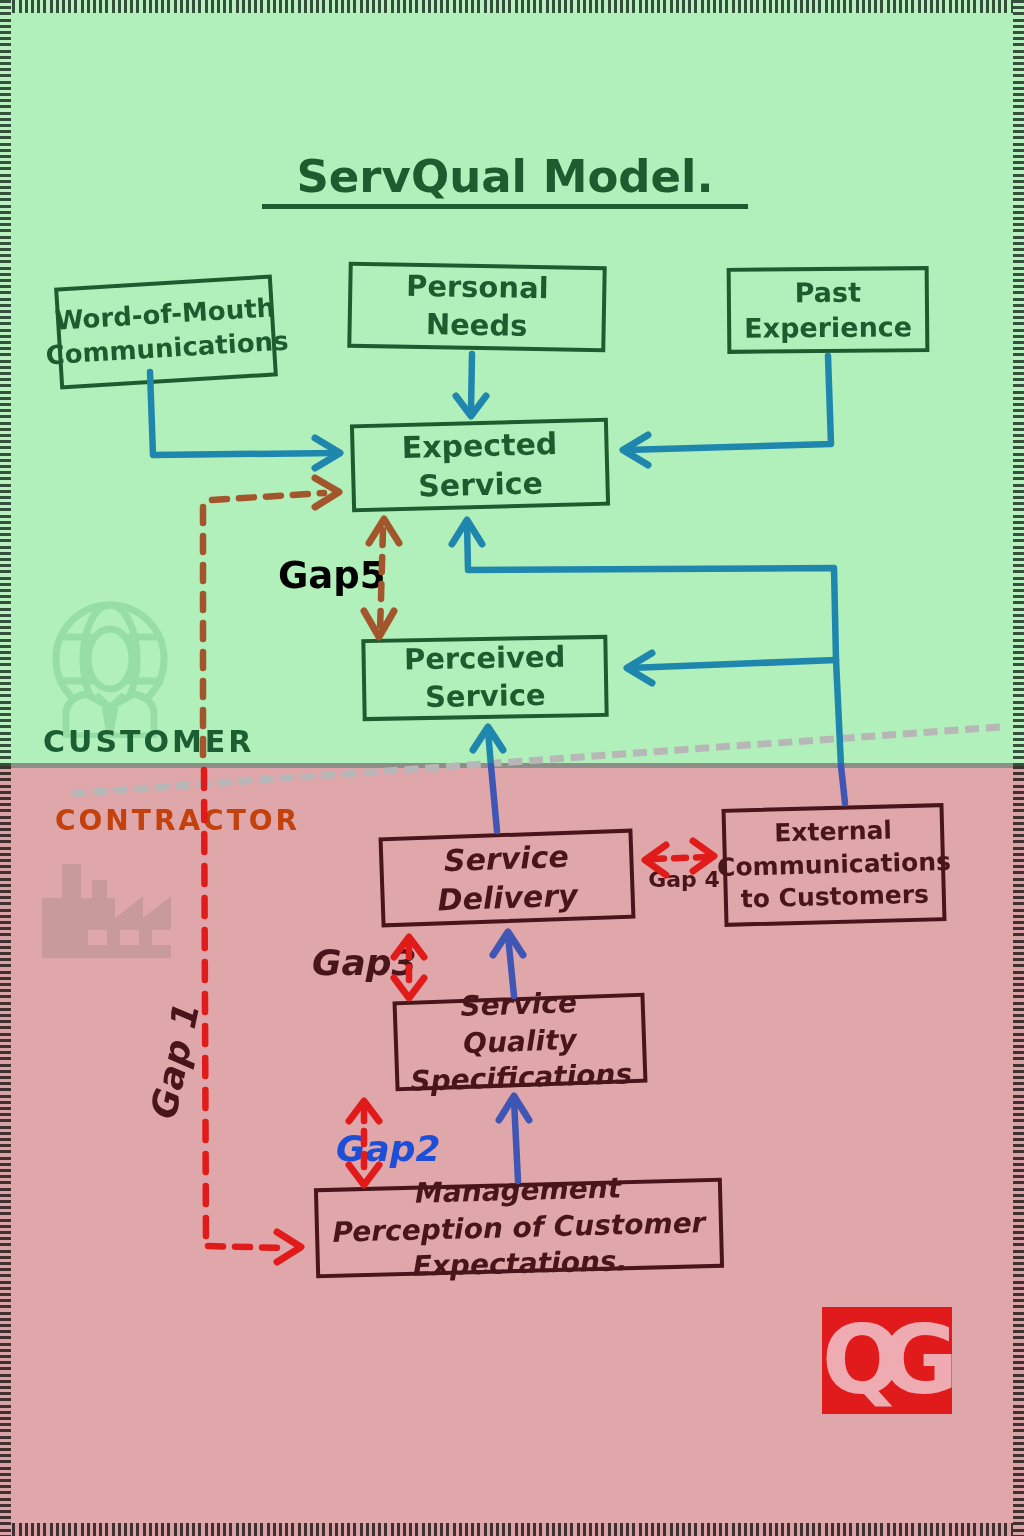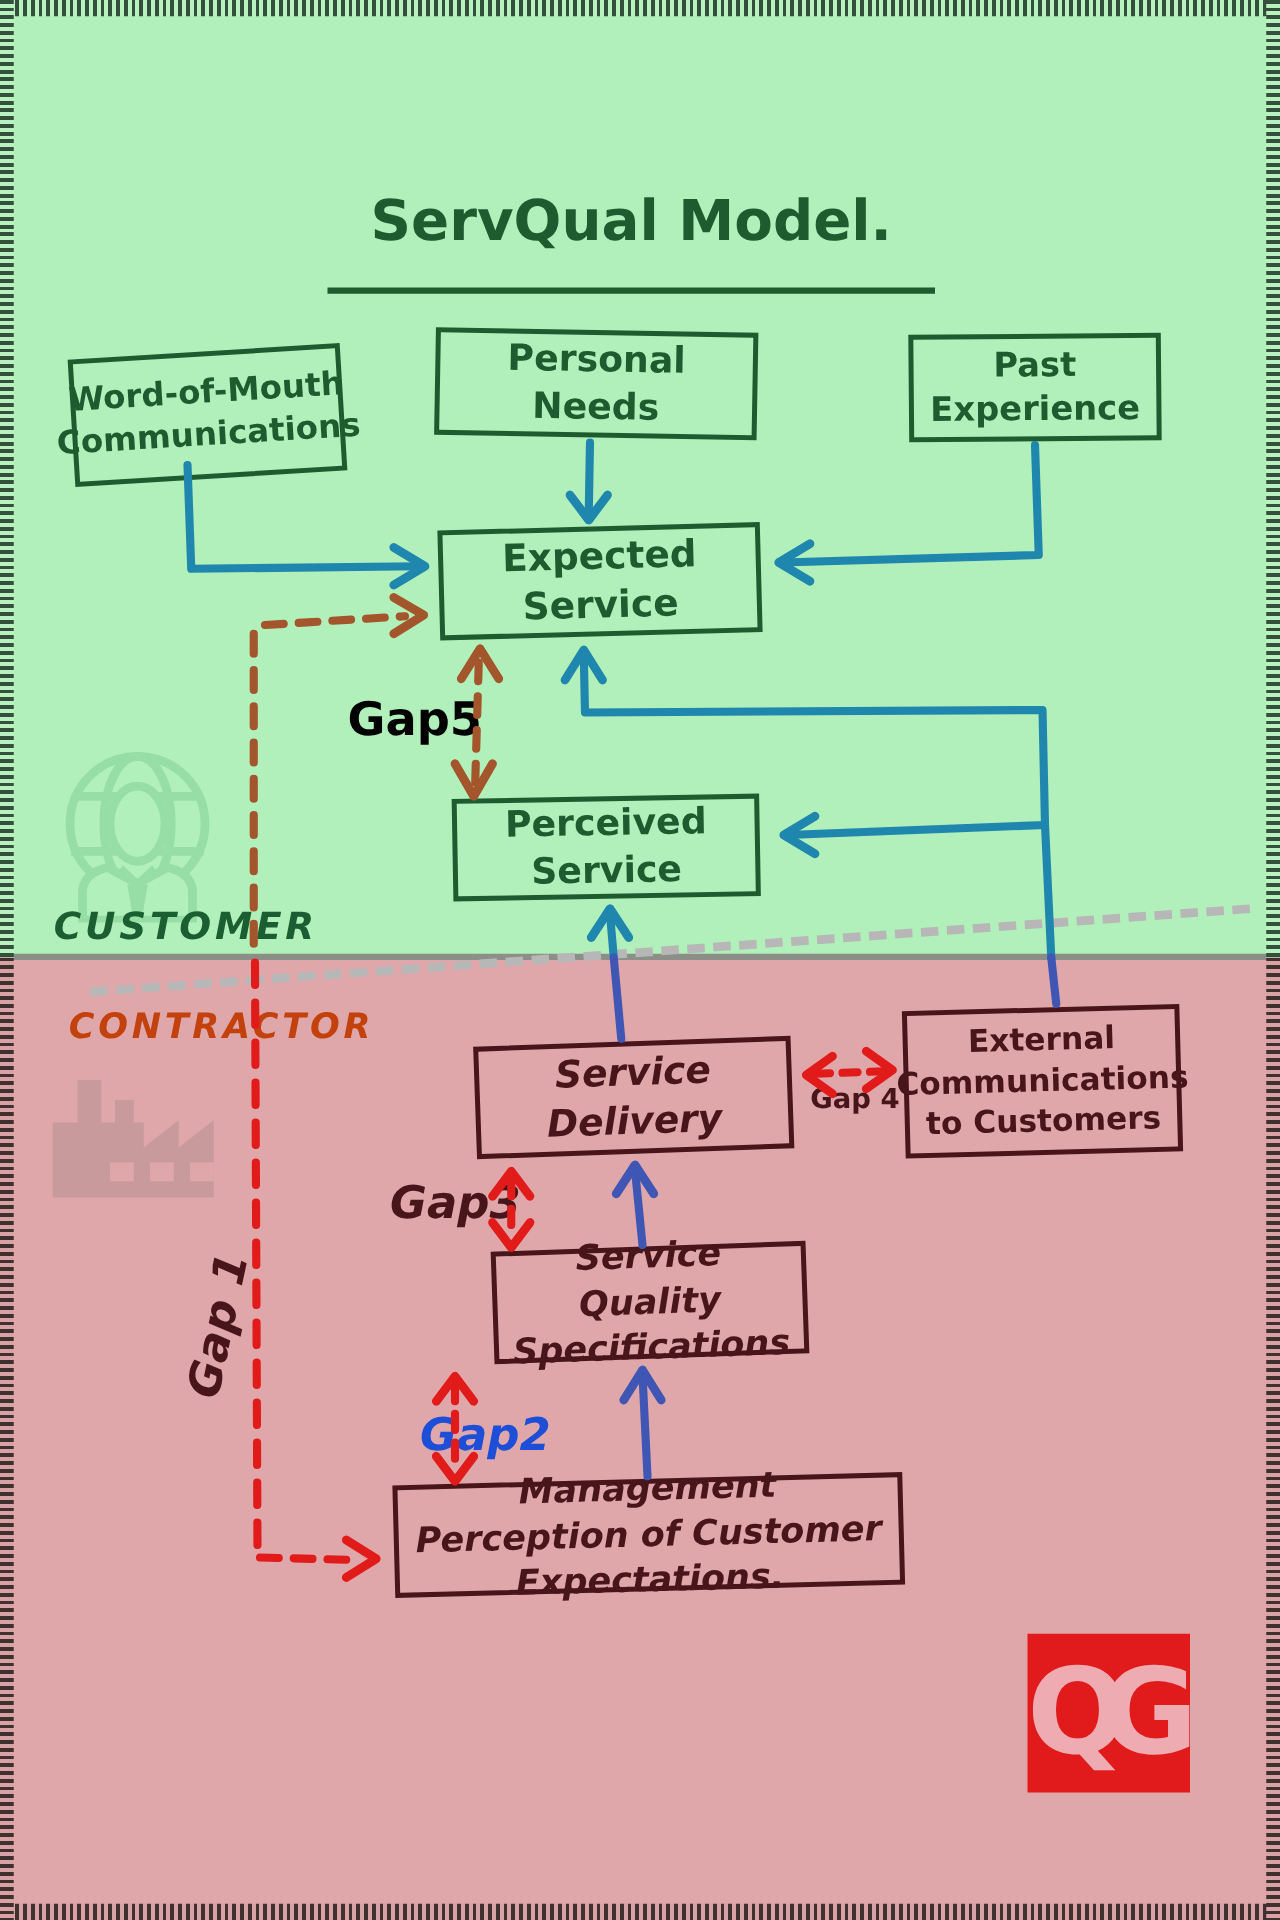--- a/index.html
+++ b/index.html
@@ -15,58 +15,58 @@
   
   .edge-top{position:absolute;left:0;top:0;width:1024px;height:13px;background:repeating-linear-gradient(90deg,#33513a 0 3px,#b9f2c0 3px 6.2px);}
   .edge-bottom{position:absolute;left:0;bottom:0;width:1024px;height:13px;background:repeating-linear-gradient(90deg,#403030 0 3px,#d9a2a6 3px 6.2px);}
   .edge-left,.edge-right{position:absolute;top:0;width:11px;height:1536px;}
   .edge-left{left:0;} .edge-right{right:0;}
   .edge-seg-green{height:766px;background:repeating-linear-gradient(180deg,#33513a 0 3px,#b9f2c0 3px 6.2px);}
   .edge-seg-pink{height:770px;background:repeating-linear-gradient(180deg,#403030 0 3px,#d9a2a6 3px 6.2px);}
 
   
   .title{position:absolute;left:262px;top:150px;width:486px;text-align:center;
-    font-size:45px;font-weight:600;color:#1e5c30;padding-bottom:27px;border-bottom:5px solid #1e5c30;}
+    font-size:45px;font-weight:600;color:#1e5c30;padding-bottom:1px;border-bottom:5px solid #1e5c30;}
 
   
   .box{position:absolute;display:flex;align-items:center;justify-content:center;
     text-align:center;font-weight:600;line-height:1.3;padding:4px 8px;box-sizing:border-box;}
   .box.green{border:4px solid #1e5c30;color:#1e5c30;}
   .box.maroon{border:4px solid #47151a;color:#47151a;}
 
   .b-wom{left:57px;top:281px;width:218px;height:102px;font-size:26px;transform:rotate(-3.5deg);}
   .b-personal{left:348px;top:264px;width:258px;height:86px;font-size:29px;transform:rotate(1deg);}
   .b-past{left:727px;top:267px;width:202px;height:86px;font-size:27px;transform:rotate(-0.5deg);}
   .b-expected{left:351px;top:421px;width:258px;height:88px;font-size:30px;transform:rotate(-1.5deg);}
   .b-perceived{left:362px;top:637px;width:246px;height:82px;font-size:29px;transform:rotate(-1deg);}
   .b-delivery{left:380px;top:833px;width:254px;height:90px;font-size:30px;font-style:italic;transform:rotate(-2deg);}
   .b-extcomm{left:723px;top:806px;width:222px;height:118px;font-size:25px;transform:rotate(-1.5deg);}
   .b-sqs{left:394px;top:997px;width:252px;height:90px;font-size:28px;font-style:italic;transform:rotate(-2deg);}
   .b-mgmt{left:315px;top:1183px;width:408px;height:90px;font-size:28px;font-style:italic;transform:rotate(-1.5deg);}
 
   
-  .zone-label{position:absolute;font-weight:700;letter-spacing:3px;font-style:italic;}
+  .zone-label{position:absolute;font-weight:700;letter-spacing:3px;}
   .l-customer{left:43px;top:724px;font-size:30px;color:#1b5e31;}
   .l-contractor{left:55px;top:804px;font-size:28px;color:#c2410c;}
 
   
   .gap-label{position:absolute;font-weight:600;}
   .g5{left:278px;top:554px;font-size:37px;color:#000000;}
   .g3{left:312px;top:942px;font-size:36px;color:#47151a;font-style:italic;}
   .g2{left:336px;top:1116px;font-size:36px;color:#1d4ed8;font-style:italic;margin-top:12px;}
   .g4{left:644px;top:868px;width:80px;font-size:22px;color:#47151a;text-align:center;line-height:1.1;}
   .g1{left:110px;top:1040px;width:130px;font-size:36px;color:#47151a;font-style:italic;text-align:center;
       transform:rotate(-78deg);}
 
   
   .globe-person{position:absolute;left:36px;top:593px;}
   .factory{position:absolute;left:36px;top:852px;}
 
   
-  .qg-logo{position:absolute;left:822px;top:1307px;width:130px;height:127px;background:#e11b1b;
+  .qg-logo{position:absolute;left:822px;top:1307px;width:130px;height:107px;background:#e11b1b;
     display:flex;align-items:center;justify-content:center;overflow:hidden;}
   .qg-logo span{font-size:95px;font-weight:800;color:#eeacb2;letter-spacing:-22px;
     transform:translateX(-8px);line-height:1;}
 
   .arrows{position:absolute;left:0;top:0;pointer-events:none;}
 </style>
 </head>
 <body>
 
 <div id="stage">

